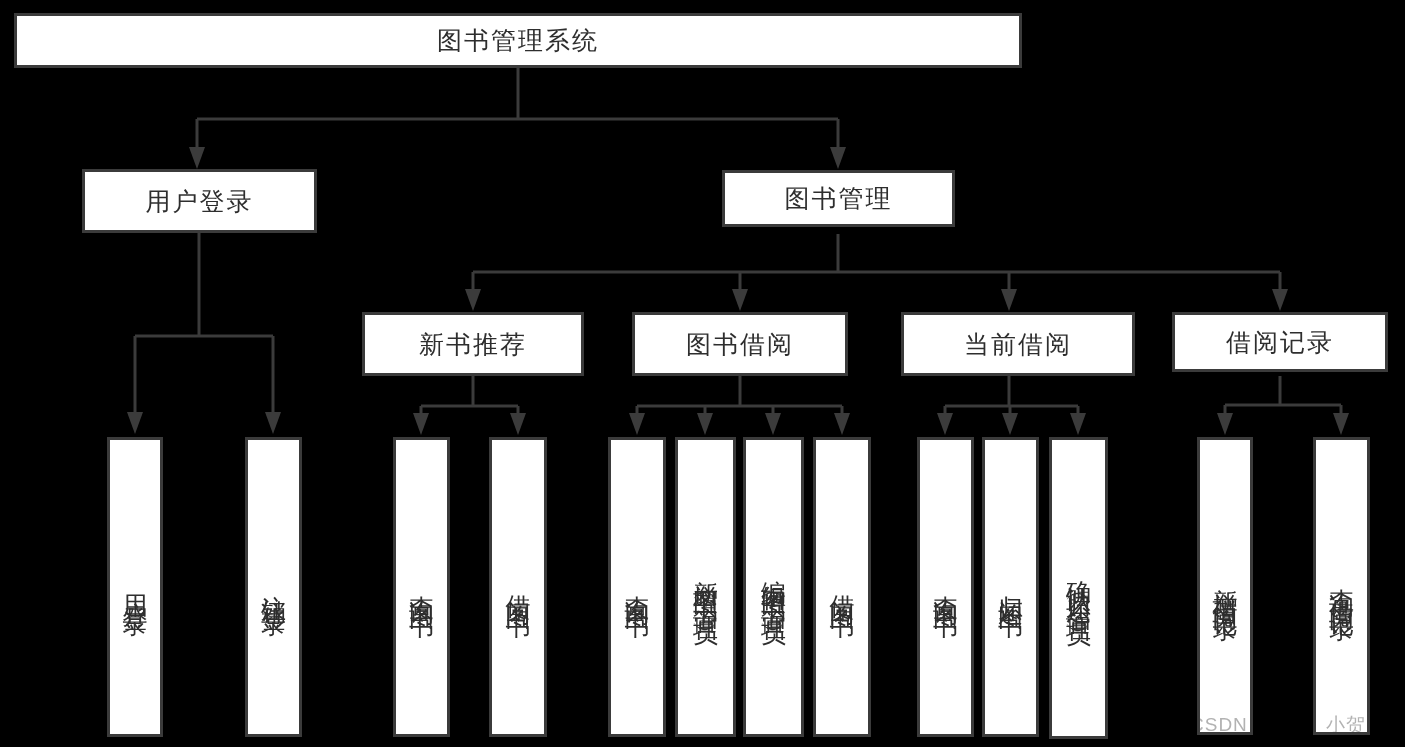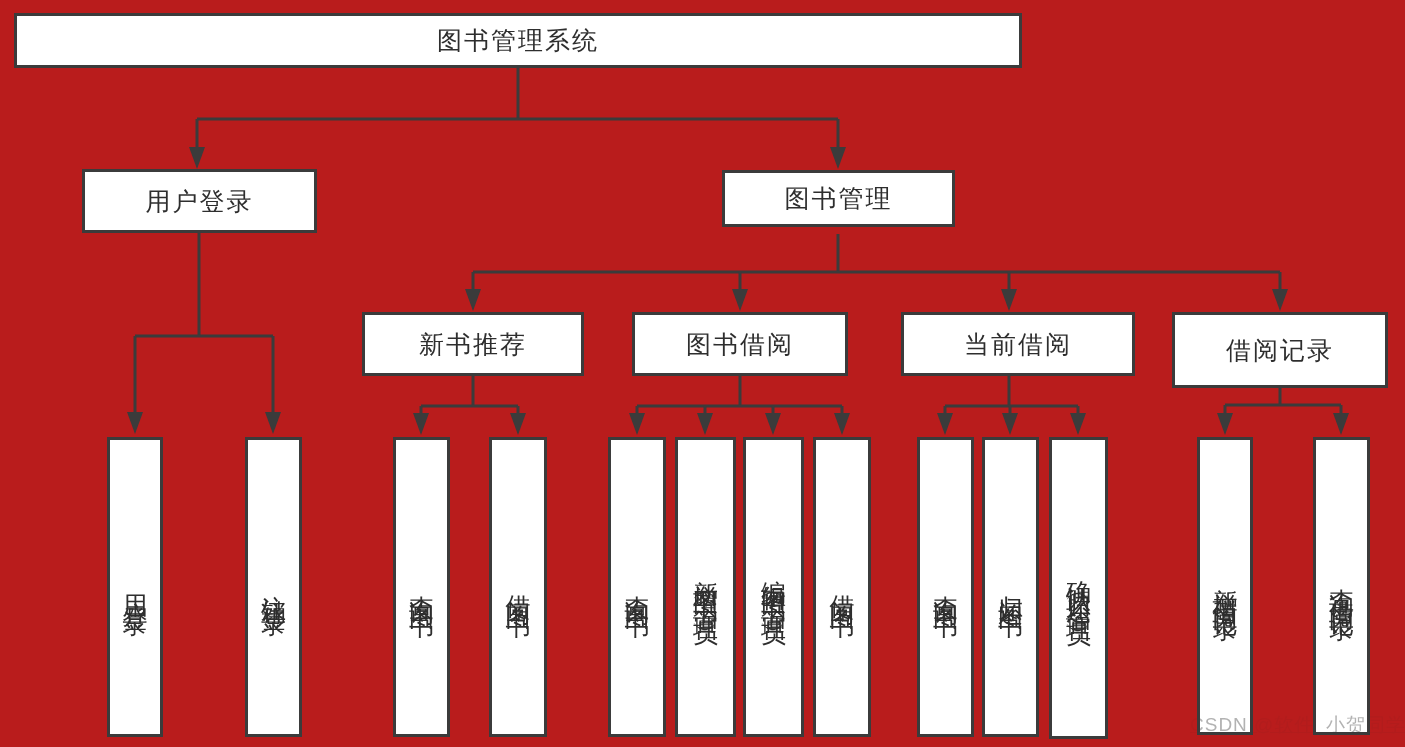--- a/index.html
+++ b/index.html
@@ -1,19 +1,19 @@
 <!DOCTYPE html>
 <html><head>
 <meta charset="utf-8">
 <style>
   html,body{margin:0;padding:0;background:#ffffff;}
   .stage{
     position:relative;
     width:1405px;height:747px;
-    background:#b91c1c;
+    background:#000000;
     font-family:"Liberation Sans","DejaVu Sans",sans-serif;
     color:#2e2e2e;
     overflow:hidden;
   }
   .lines{position:absolute;left:0;top:0;z-index:0;}
   .hnode{
     position:absolute;box-sizing:border-box;
     background:#ffffff;border:3px solid #3b3b3b;
     display:flex;align-items:center;justify-content:center;
     font-size:25px;letter-spacing:2px;white-space:nowrap;
@@ -113,21 +113,21 @@
   </svg>
 
   <div class="hnode" style="left:14px;top:13px;width:1008px;height:55px">图书管理系统</div>
 
   <div class="hnode" style="left:82px;top:169px;width:235px;height:64px">用户登录</div>
   <div class="hnode" style="left:722px;top:170px;width:233px;height:57px">图书管理</div>
 
   <div class="hnode" style="left:632px;top:312px;width:216px;height:64px">图书借阅</div>
   <div class="hnode" style="left:362px;top:312px;width:222px;height:64px">新书推荐</div>
   <div class="hnode" style="left:901px;top:312px;width:234px;height:64px">当前借阅</div>
-  <div class="hnode" style="left:1172px;top:312px;width:216px;height:76px">借阅记录</div>
+  <div class="hnode" style="left:1172px;top:312px;width:216px;height:60px">借阅记录</div>
 
   <div class="vnode" style="left:107px;width:56px">
     <span class="vlabel">用户登录</span>
   </div>
   <div class="vnode" style="left:245px;width:57px">
     <span class="vlabel">注销登录</span>
   </div>
 
   <div class="vnode" style="left:393px;width:57px">
     <span class="vlabel">查询图书</span>

